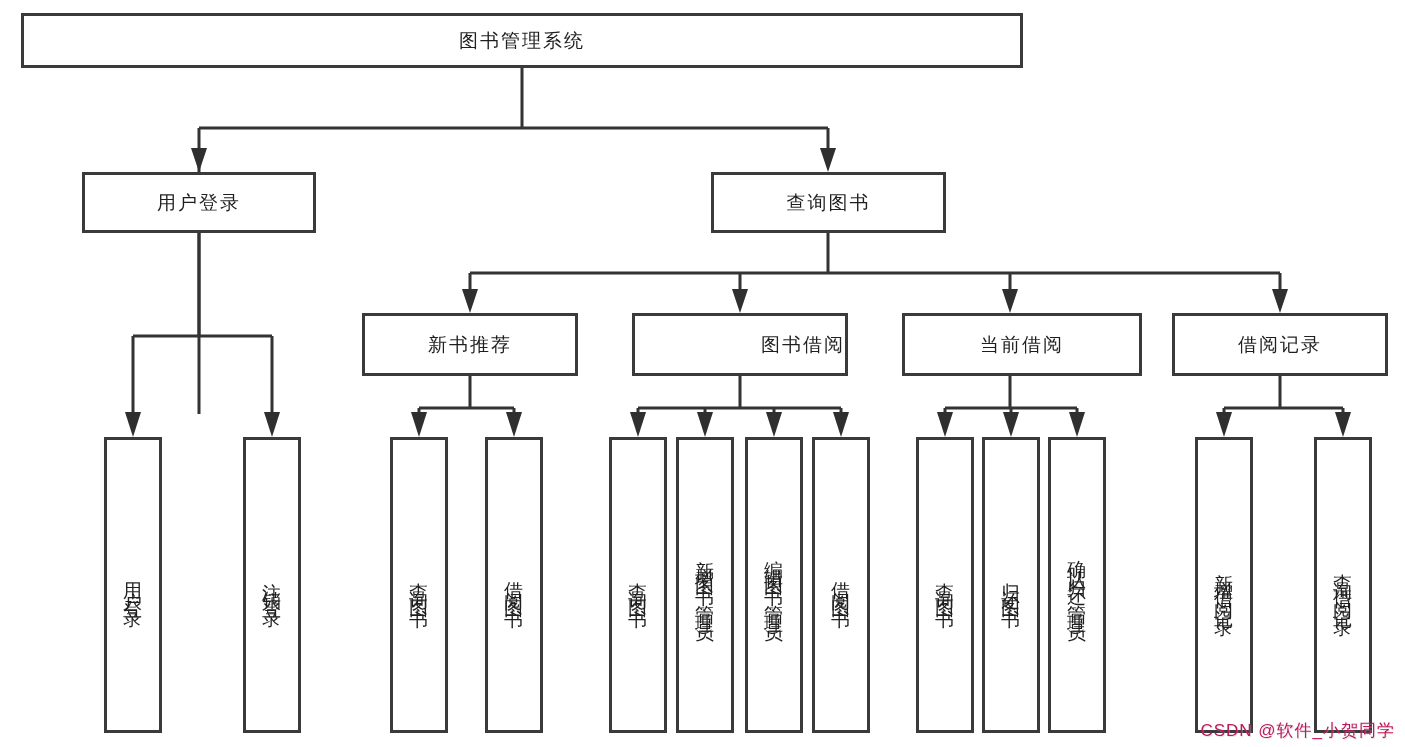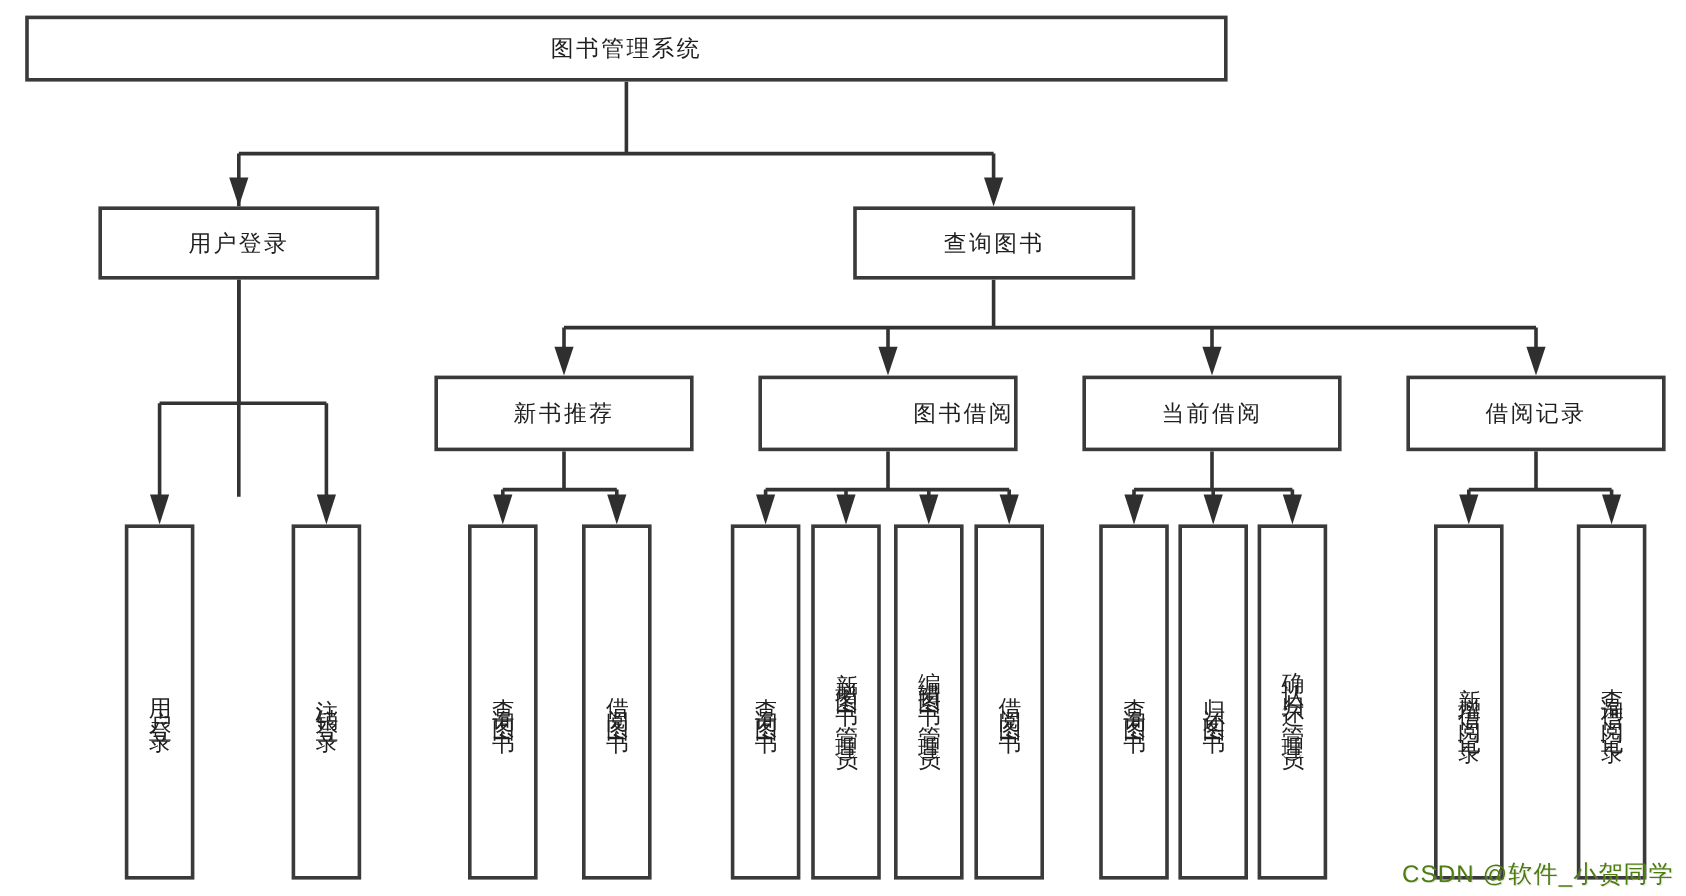--- a/index.html
+++ b/index.html
@@ -37,22 +37,22 @@
     text-orientation: mixed;
     font-size: 19px;
     letter-spacing: 9px;
     line-height: 1;
     white-space: nowrap;
   }
   #watermark {
     position: absolute;
     right: 10px;
     bottom: 5px;
-    font-size: 20px;
-    color: #4d7c0f;
+    font-size: 17px;
+    color: #be185d;
     letter-spacing: 1px;
     text-shadow: 1px 1px 0 rgba(190,190,190,0.35);
     white-space: nowrap;
   }
   path { stroke: #333333; stroke-width: 3; fill: none; }
   polygon { fill: #2f2f2f; stroke: none; }
 </style>
 </head>
 <body>
 
@@ -118,21 +118,21 @@
   <div class="hbox" style="left:711px; top:172px; width:235px; height:61px;">
     <span>查询图书</span>
   </div>
 
   <div class="hbox" style="left:362px; top:313px; width:216px; height:63px;">
     <span>新书推荐</span>
   </div>
   <div class="hbox" style="left:632px; top:313px; width:216px; height:63px;justify-content:flex-end;">
     <span>图书借阅</span>
   </div>
-  <div class="hbox" style="left:902px; top:313px; width:216px; height:63px;">
+  <div class="hbox" style="left:902px; top:313px; width:240px; height:63px;">
     <span>当前借阅</span>
   </div>
   <div class="hbox" style="left:1172px; top:313px; width:216px; height:63px;font-family:Liberation Serif, serif;">
     <span>借阅记录</span>
   </div>
 
   <div class="vbox" style="left:104px; top:437px; width:58px; height:296px;">
     <span>用户登录</span>
   </div>
   <div class="vbox" style="left:243px; top:437px; width:58px; height:296px;">

